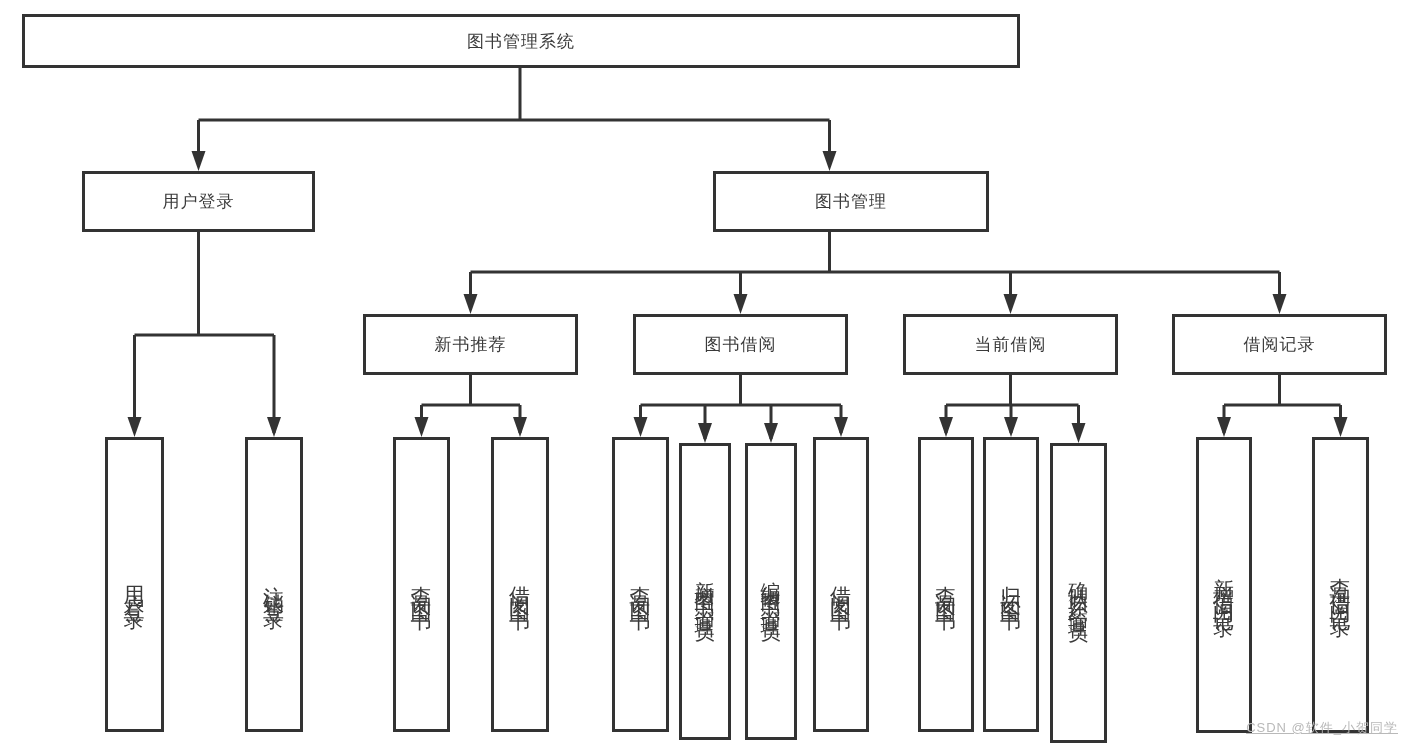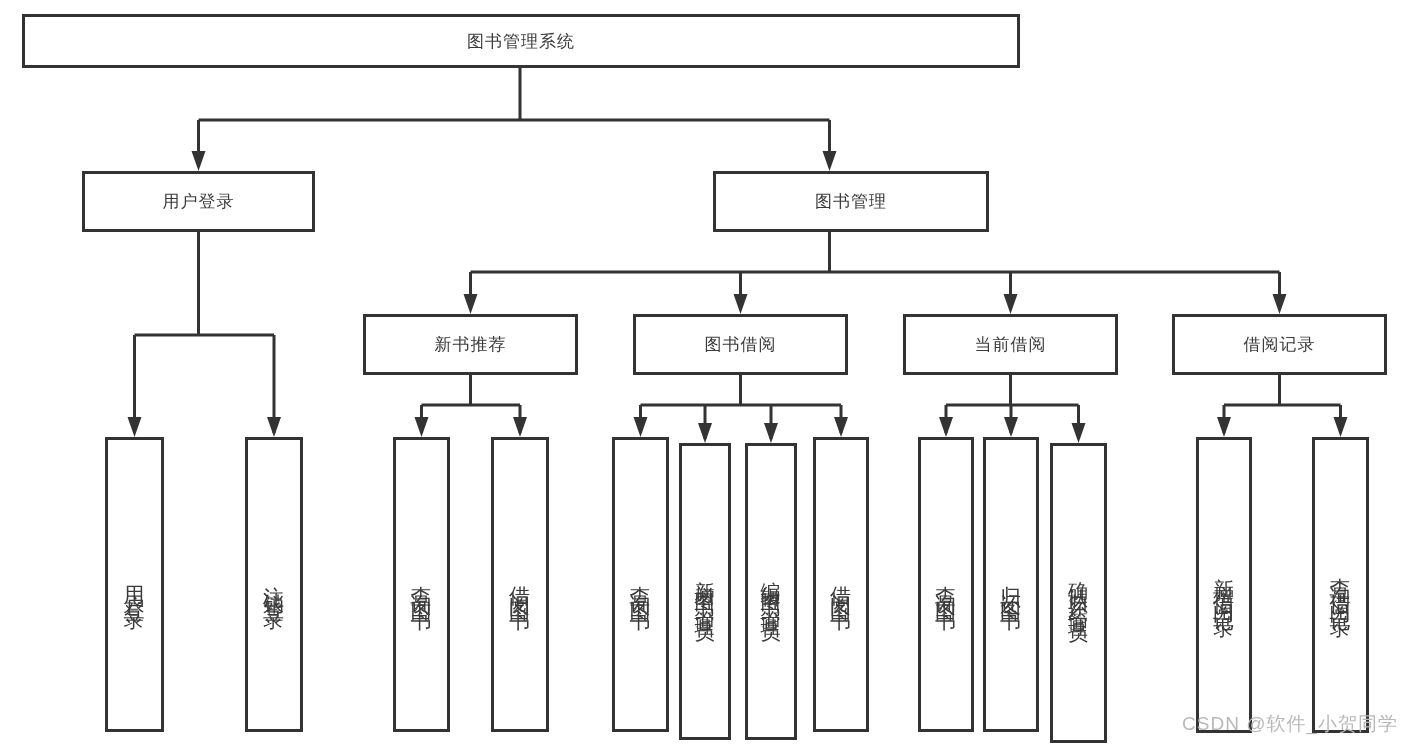--- a/index.html
+++ b/index.html
@@ -35,24 +35,25 @@
     letter-spacing:8px;
     line-height:1;
     white-space:nowrap;
   }
   .vbox.tight span{letter-spacing:6px;font-size:20px;}
   #watermark{
     position:absolute;
     right:7px;
     bottom:10px;
     color:#b9b9b9;
-    font-size:19px;
+    font-size:13px;
     letter-spacing:1px;
     z-index:2;
     white-space:nowrap;
+    text-decoration:underline;
   }
 </style>
 </head>
 <body>
 
 <div id="canvas">
 
   <svg id="connectors" width="1405" height="747" viewBox="0 0 1405 747">
       <path d="M520 68 L520 120 M198.5 120 L829.5 120 M198.5 120 L198.5 167 M829.5 120 L829.5 167" fill="none" stroke="#333333" stroke-width="3"></path>
       <polygon points="191.5,151 205.5,151 198.5,171" fill="#333333"></polygon>

